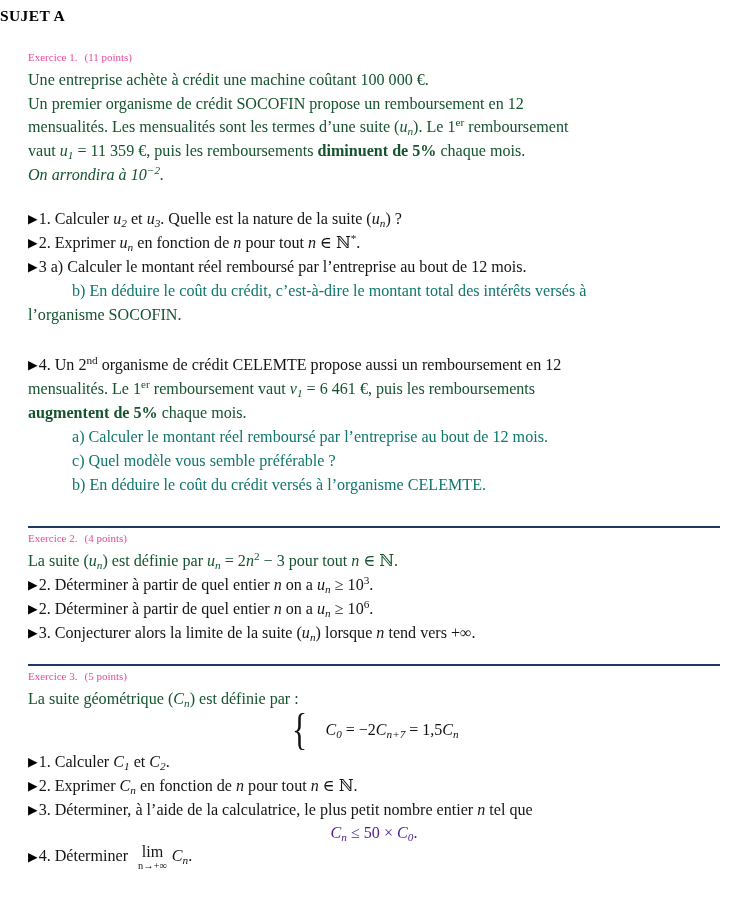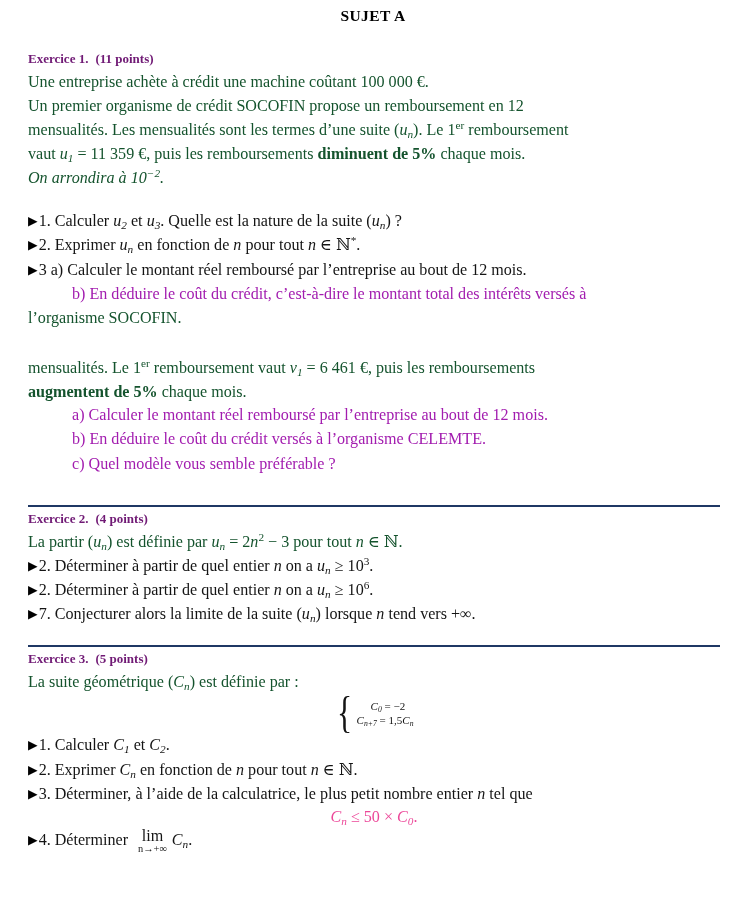--- a/index.html
+++ b/index.html
@@ -17,21 +17,20 @@
   .page {
     position: relative;
     width: 746px;
     height: 921px;
     box-sizing: border-box;
     padding: 0;
   }
 
   
   .doc-title {
-    text-align: center;
     font-weight: bold;
     font-size: 15.5px;
     letter-spacing: 0.4px;
     color: #000000;
     margin: 7px 0 0 0;
     padding: 0;
   }
 
   
   .exercise {
@@ -45,23 +44,23 @@
     border: 0;
     border-top: 2.2px solid #1f3864;
     margin: 0 26px 4px 28px;
     padding: 0;
     height: 0;
   }
   .rule-ex2 { margin-top: 9px; }
   .rule-ex3 { margin-top: 10px; }
 
   .ex-heading {
-    color: #701a75;
-    font-weight: bold;
-    font-size: 13px;
+    color: #ec4899;
+    font-weight: normal;
+    font-size: 11px;
     margin: 0 0 3px 0;
     line-height: 1.25;
   }
   .ex-heading .pts {
     margin-left: 7px;
   }
 
   
   p.line {
     margin: 0;
@@ -104,54 +103,54 @@
     color: #000000;
     vertical-align: 1px;
     margin-right: 1px;
     line-height: 1;
   }
   .sub-q {
     margin: 0;
     font-size: 16.1px;
     line-height: 1.50;
     padding-left: 44px;
-    color: #a21caf;
+    color: #0f766e;
   }
   .spacer-sm { height: 9px; }
   .spacer-md { height: 20px; }
   .spacer-lg { height: 26px; }
 
   
   .display-eq {
     text-align: center;
     font-size: 16.1px;
     margin: 2px 0 2px 0;
-    color: #ec4899;
+    color: #4c1d95;
   }
 
   
   .system {
     display: flex;
     justify-content: center;
     align-items: center;
     margin: 1px 0 2px 0;
   }
   .system-brace {
     font-size: 44px;
     line-height: 0.82;
     font-weight: 300;
     color: #141414;
     transform: scaleX(0.72);
     margin-right: 1px;
     font-family: "Liberation Serif", "DejaVu Serif", serif;
   }
   .system-rows {
     display: flex;
-    flex-direction: column;
-    font-size: 11px;
+    flex-direction: row;
+    font-size: 16px;
     line-height: 1.34;
   }
   .system-rows .srow { white-space: nowrap; }
   .system-rows .srow.r1 { padding-left: 14px; }
 
   
   .limop {
     display: inline-flex;
     flex-direction: column;
     align-items: center;
@@ -210,57 +209,60 @@
 
     <p class="q">
       <span class="tri">▶</span><span>3  a) Calculer le montant réel remboursé par l’entreprise au bout de 12 mois.</span>
     </p>
 
     <p class="sub-q">b) En déduire le coût du crédit, c’est-à-dire le montant total des intérêts versés à</p>
     <p class="line">l’organisme SOCOFIN.</p>
 
     <div class="spacer-lg"></div>
 
+    <p class="q">
+      <span class="tri">▶</span><span>4. Un 2</span><sup>nd</sup><span> organisme de crédit CELEMTE propose aussi un remboursement en 12</span>
+    </p>
 
     <p class="line">
       <span>mensualités. Le 1</span><sup>er</sup><span> remboursement vaut </span><span class="mvar">v</span><sub class="mvar">1</sub><span> = 6 461 €, puis les remboursements</span>
     </p>
 
     <p class="line">
       <span class="bold">augmentent de 5%</span><span> chaque mois.</span>
     </p>
 
     <p class="sub-q">a) Calculer le montant réel remboursé par l’entreprise au bout de 12 mois.</p>
+    <p class="sub-q">c) Quel modèle vous semble préférable ?</p>
     <p class="sub-q">b) En déduire le coût du crédit versés à l’organisme CELEMTE.</p>
-    <p class="sub-q">c) Quel modèle vous semble préférable ?</p>
   </div>
 
   <div class="spacer-md"></div>
 
   <hr class="ex-rule rule-ex2">
   <div class="exercise ex2">
 
     <div class="ex-heading">
       <span>Exercice 2.</span><span class="pts">(4 points)</span>
     </div>
 
     <p class="line">
-      <span>La partir (</span><span class="mvar">u</span><sub class="mvar">n</sub><span>) est définie par </span><span class="mvar">u</span><sub class="mvar">n</sub><span> = 2</span><span class="mvar">n</span><sup>2</sup><span> − 3 pour tout </span><span class="mvar">n</span><span> ∈ ℕ.</span>
+      <span>La suite (</span><span class="mvar">u</span><sub class="mvar">n</sub><span>) est définie par </span><span class="mvar">u</span><sub class="mvar">n</sub><span> = 2</span><span class="mvar">n</span><sup>2</sup><span> − 3 pour tout </span><span class="mvar">n</span><span> ∈ ℕ.</span>
     </p>
 
     <p class="q">
       <span class="tri">▶</span><span>2. Déterminer à partir de quel entier </span><span class="mvar">n</span><span> on a </span><span class="mvar">u</span><sub class="mvar">n</sub><span> ≥ 10</span><sup>3</sup><span>.</span>
     </p>
 
     <p class="q">
       <span class="tri">▶</span><span>2. Déterminer à partir de quel entier </span><span class="mvar">n</span><span> on a </span><span class="mvar">u</span><sub class="mvar">n</sub><span> ≥ 10</span><sup>6</sup><span>.</span>
     </p>
 
     <p class="q">
-      <span class="tri">▶</span><span>7. Conjecturer alors la limite de la suite (</span><span class="mvar">u</span><sub class="mvar">n</sub><span>) lorsque </span><span class="mvar">n</span><span> tend vers +∞.</span>
+      <span class="tri">▶</span><span>3. Conjecturer alors la limite de la suite (</span><span class="mvar">u</span><sub class="mvar">n</sub><span>) lorsque </span><span class="mvar">n</span><span> tend vers +∞.</span>
     </p>
   </div>
 
   <div class="spacer-sm"></div>
 
   <hr class="ex-rule rule-ex3">
   <div class="exercise ex3">
 
     <div class="ex-heading">
       <span>Exercice 3.</span><span class="pts">(5 points)</span>

